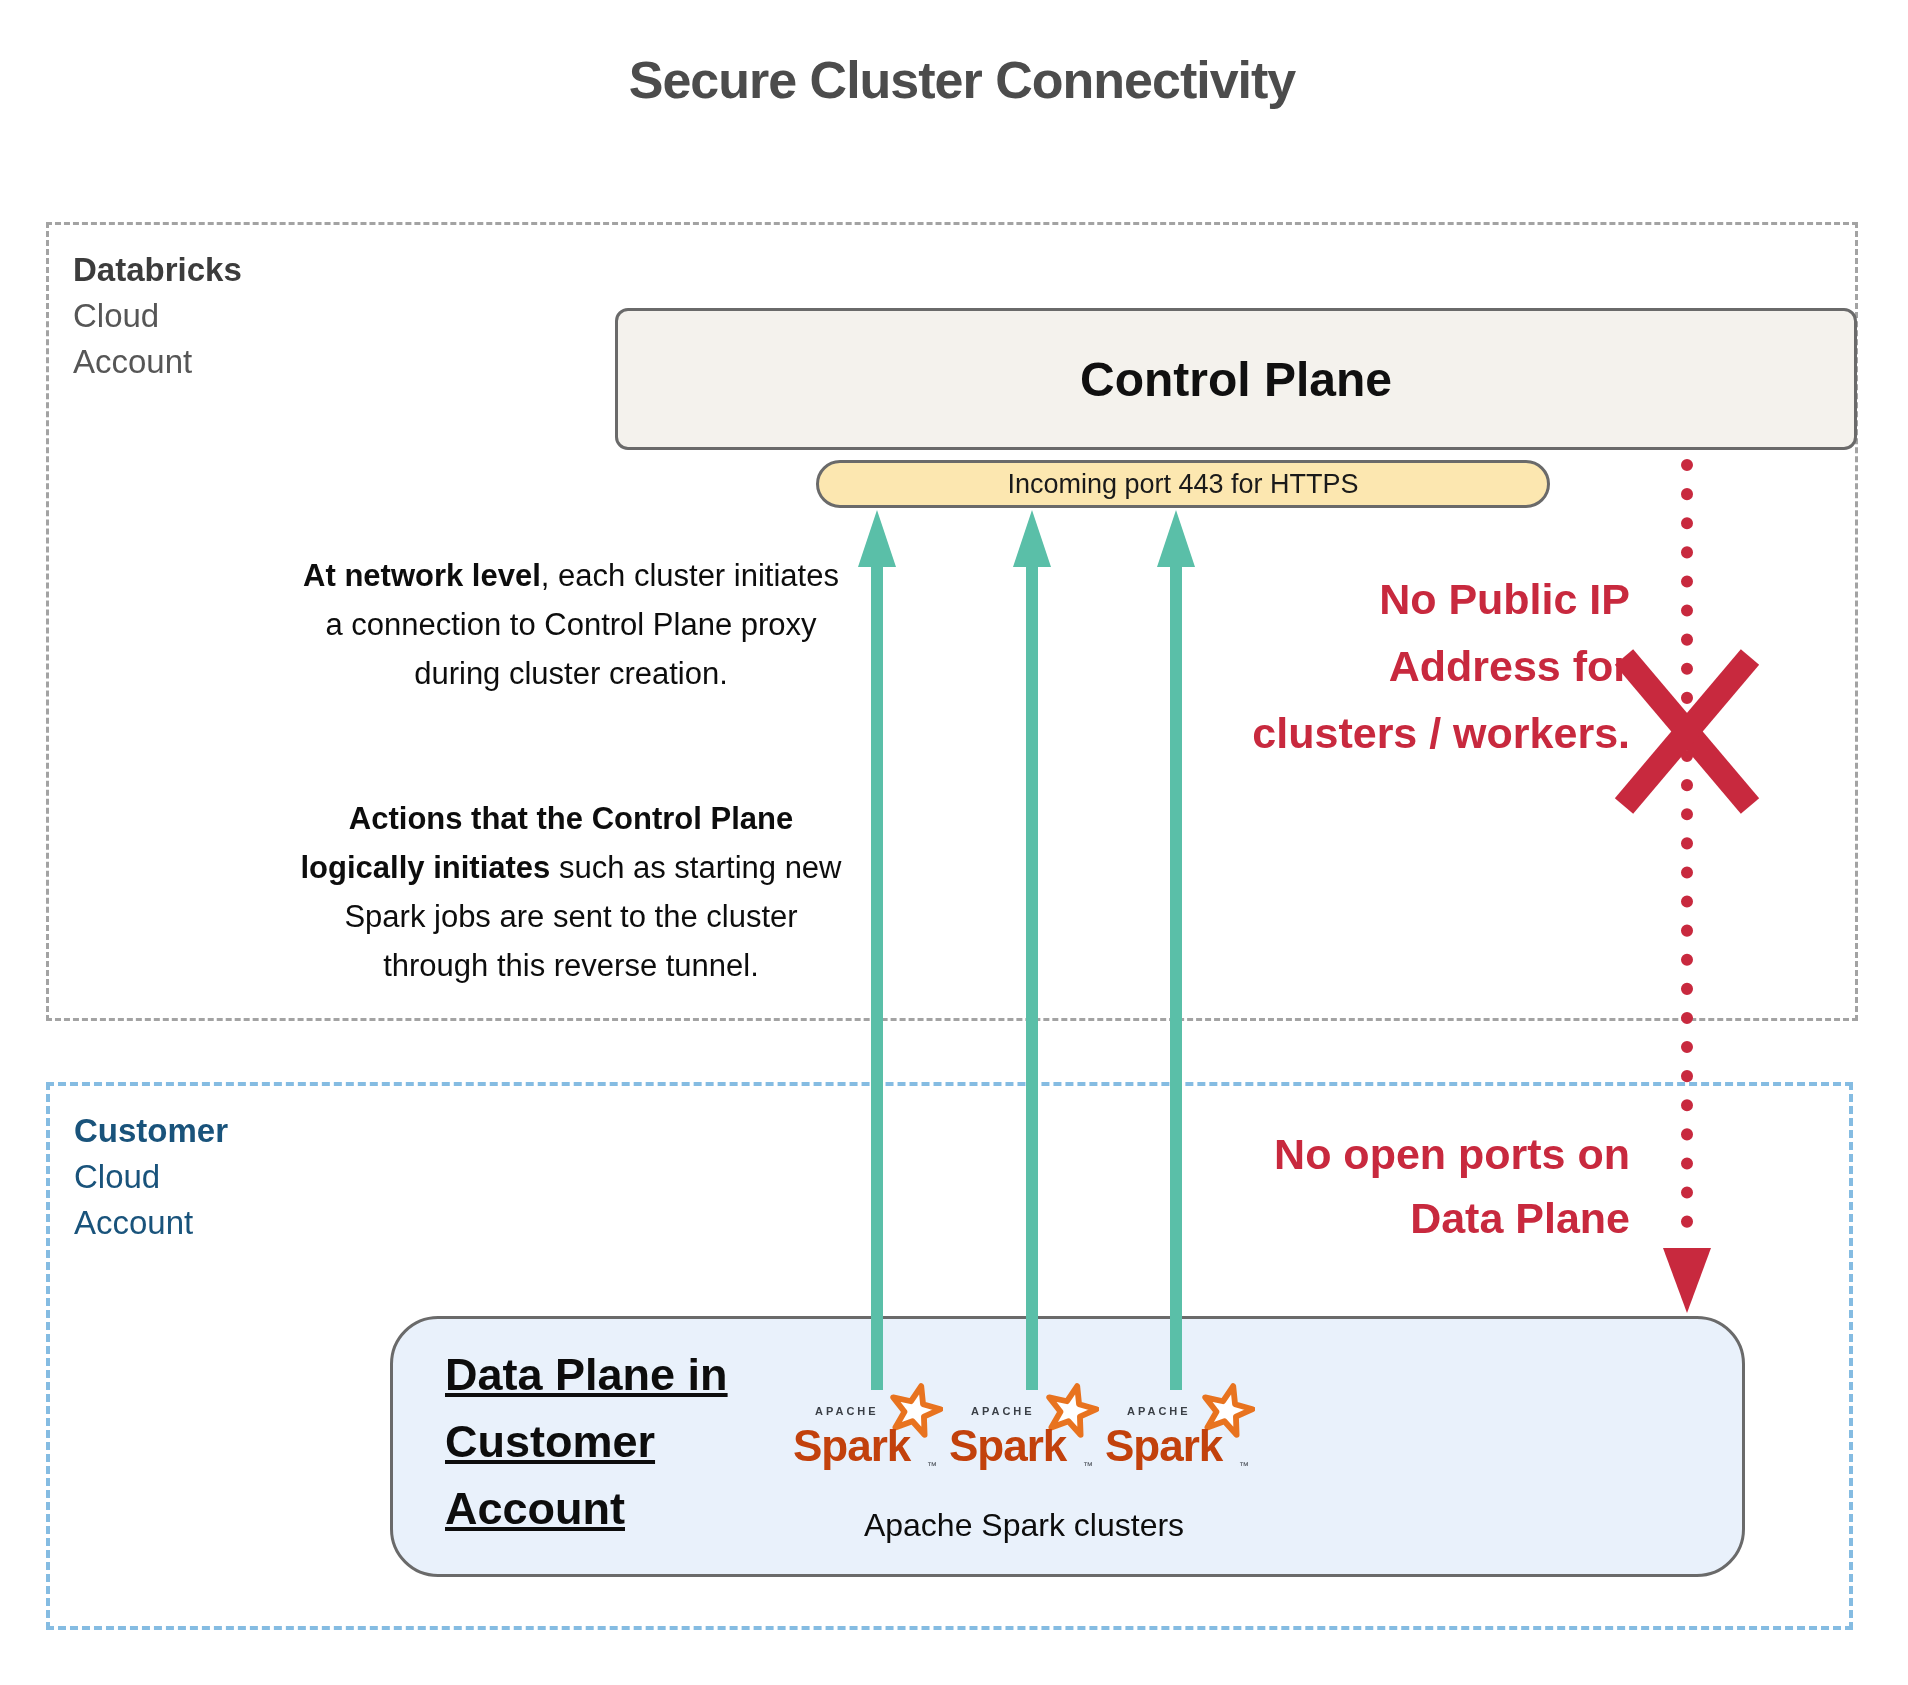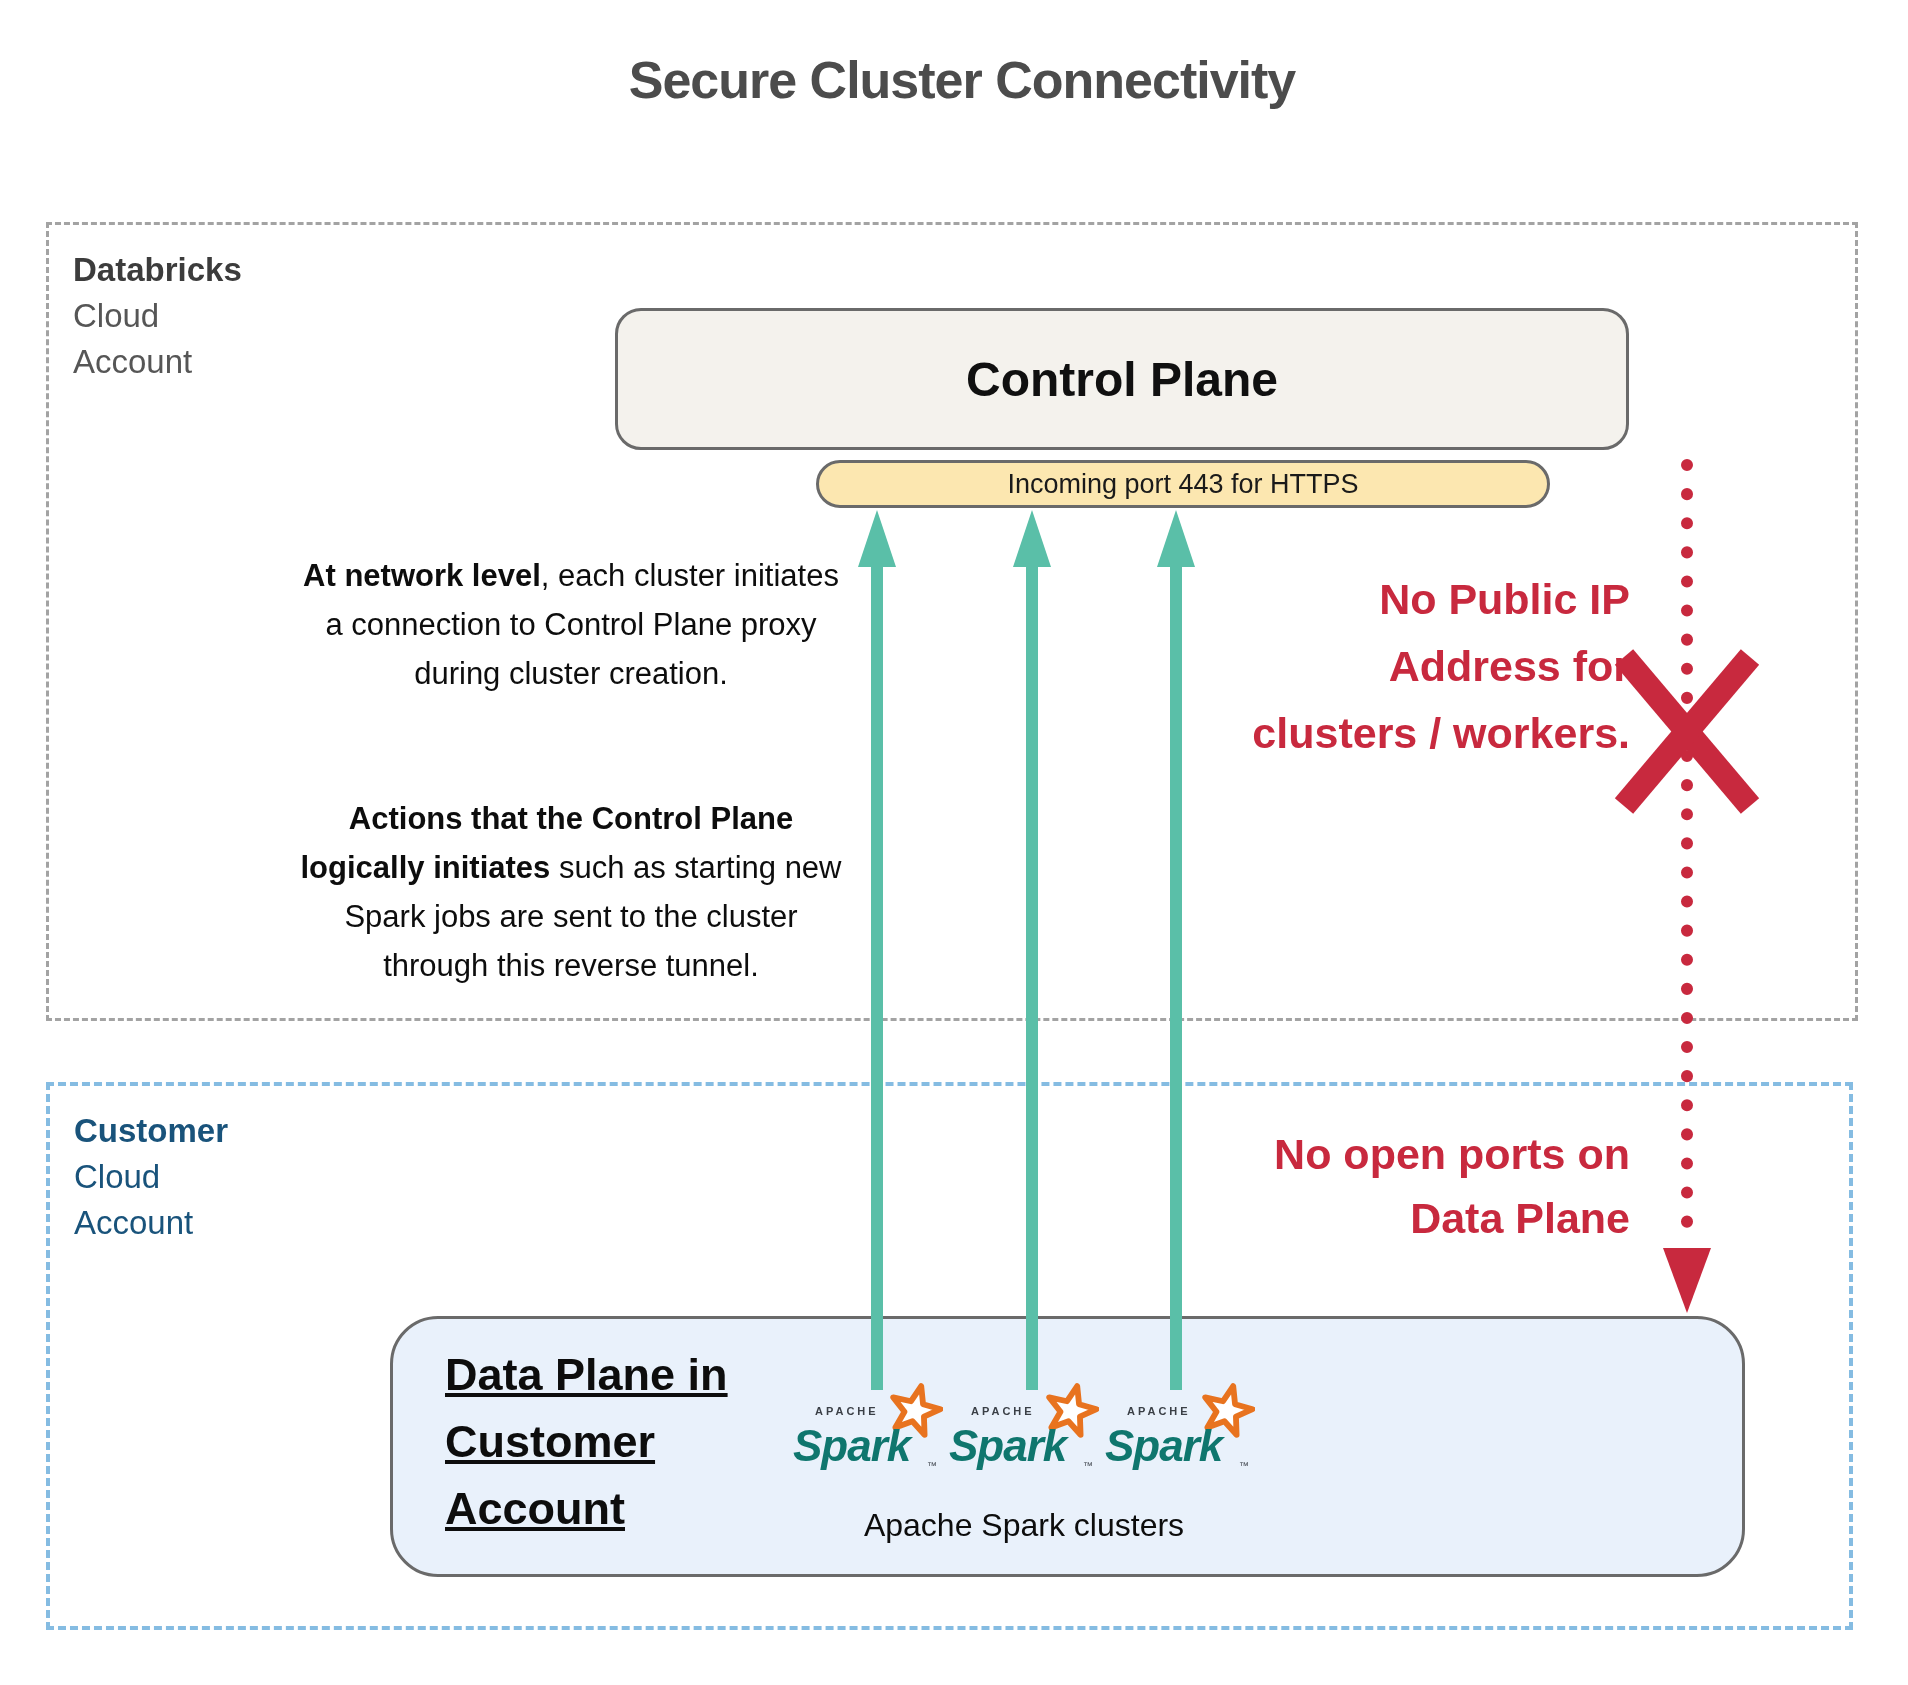--- a/index.html
+++ b/index.html
@@ -15,22 +15,22 @@
   .zone{position:absolute;box-sizing:border-box;}
   .zone-databricks{left:46px;top:222px;width:1812px;height:799px;border:3px dashed #a3a3a3;}
   .zone-customer{left:46px;top:1082px;width:1807px;height:548px;border:4px dashed #85bce2;}
   .zone-label{position:absolute;left:24px;top:22px;font-size:33px;line-height:46px;}
   .zone-label .zl-1{font-weight:bold;}
   .zone-databricks .zl-1{color:#3c3c3c;}
   .zone-databricks .zl-2,.zone-databricks .zl-3{color:#565656;}
   .zone-customer .zone-label{color:#19537b;}
   
   .control-plane{
-    position:absolute;left:615px;top:308px;width:1014px;height:142px;
-    background:#f4f2ed;border:3px solid #6a6a6a;border-radius:26px;
+    position:absolute;left:615px;top:308px;width:1242px;height:142px;
+    background:#f4f2ed;border:3px solid #6a6a6a;border-radius:13px;
     box-sizing:border-box;display:flex;align-items:center;justify-content:center;
   }
   .control-plane .cp-title{font-size:48px;font-weight:bold;color:#101010;}
   .port-bar{
     position:absolute;left:816px;top:460px;width:734px;height:48px;
     background:#fce7b0;border:3px solid #6a6a6a;border-radius:26px;
     box-sizing:border-box;display:flex;align-items:center;justify-content:center;
   }
   .port-bar .pb-label{font-size:27px;color:#1a1a1a;}
   
@@ -42,21 +42,21 @@
   .red-note-ip{left:1180px;top:566px;width:450px;font-size:43px;line-height:67px;}
   .red-note-ports{left:1180px;top:1122px;width:450px;font-size:43px;line-height:64px;}
   
   .data-plane{
     position:absolute;left:390px;top:1316px;width:1355px;height:261px;
     background:#e9f1fb;border:3.5px solid #6a6a6a;border-radius:48px;box-sizing:border-box;
   }
   .dp-label{position:absolute;left:52px;top:22px;font-size:45px;font-weight:bold;line-height:67px;color:#0d0d0d;text-decoration:underline;}
   .spark-row{position:absolute;left:400px;top:74px;display:flex;gap:6px;}
   .spark-logo{position:relative;width:150px;height:78px;}
-  .spark-word{position:absolute;left:0;bottom:0;font-size:44px;font-weight:bold;color:#0f766e;letter-spacing:-1px;font-style:italic;}
+  .spark-word{position:absolute;left:0;bottom:0;font-size:44px;font-weight:bold;color:#c2410c;letter-spacing:-1px;}
   .spark-apache{position:absolute;left:22px;top:12px;font-size:11px;font-weight:bold;letter-spacing:3px;color:#3a3f46;}
   .spark-star{position:absolute;right:0px;top:-10px;width:56px;height:56px;}
   .spark-tm{position:absolute;right:6px;bottom:0px;font-size:10px;color:#3f444c;}
   .spark-caption{position:absolute;left:400px;top:188px;width:462px;text-align:center;font-size:32px;color:#0d0d0d;}
   
   .overlay{position:absolute;left:0;top:0;width:1908px;height:1685px;pointer-events:none;}
 </style>
 </head>
 <body>
 

